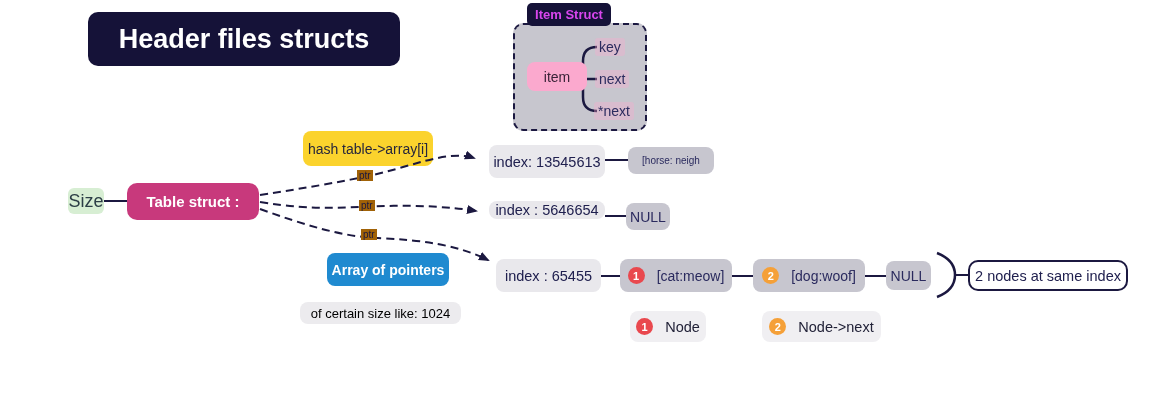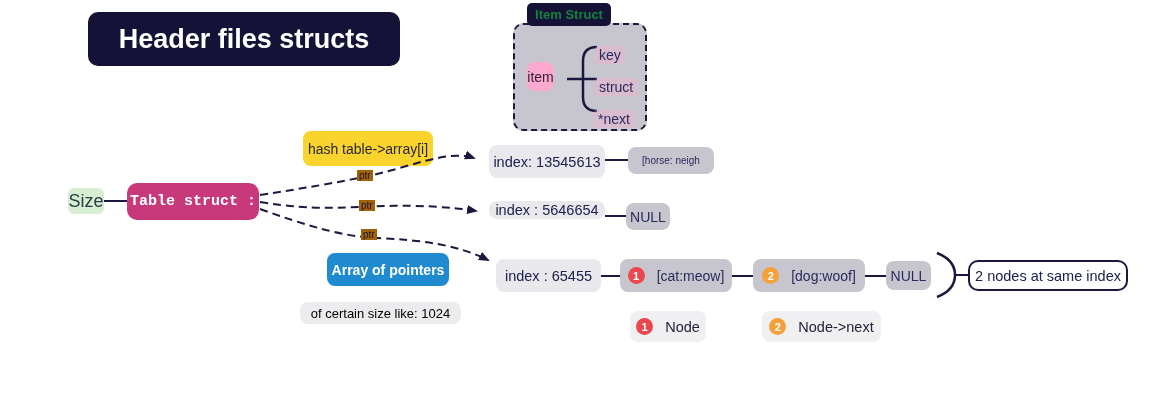--- a/index.html
+++ b/index.html
@@ -12,32 +12,32 @@
   body{margin:0;background:#fff;font-family:"Liberation Sans","DejaVu Sans",sans-serif;}
   .canvas{position:relative;width:1158px;height:406px;background:#fff;overflow:hidden;}
   .abs{position:absolute;display:flex;align-items:center;justify-content:center;}
   svg.layer{position:absolute;left:0;top:0;z-index:2;pointer-events:none;}
   .box{border-radius:8px;}
   .title-box{left:88px;top:12px;width:312px;height:54px;background:var(--c-title_bg);
     color:#fff;font-size:27px;font-weight:700;border-radius:10px;z-index:1;}
   .istruct-panel{left:513px;top:23px;width:134px;height:108px;background:var(--c-struct_bg);
     border:2.5px dashed var(--c-navy);border-radius:10px;z-index:1;}
   .istruct-label{left:527px;top:3px;width:84px;height:23px;background:var(--c-title_bg);
-    color:#15803d;font-size:13px;font-weight:700;border-radius:5px;z-index:3;}
-  .item-node{left:527px;top:62px;width:27px;height:29px;background:var(--c-pink);
+    color:#d946ef;font-size:13px;font-weight:700;border-radius:5px;z-index:3;}
+  .item-node{left:527px;top:62px;width:60px;height:29px;background:var(--c-pink);
     color:#3a2338;font-size:14px;border-radius:8px;z-index:3;text-align:center;}
   .ifield{color:#2b2b5e;font-size:14px;background:rgba(252,169,207,0.35);
-    padding:1px 4px;border-radius:3px;z-index:3;margin-top:8px;}
+    padding:1px 4px;border-radius:3px;z-index:3;}
   .f-key{left:595px;top:38px;}
   .f-value{left:595px;top:70px;}
   .f-next{left:594px;top:102px;}
   .size-box{left:68px;top:188px;width:36px;height:26px;background:var(--c-green);
     color:#2c3e46;font-size:18px;border-radius:6px;z-index:1;}
   .table-box{left:127px;top:183px;width:132px;height:37px;background:var(--c-magenta);
-    color:#fff;font-size:15px;font-weight:700;border-radius:10px;z-index:1;font-family:Liberation Mono, monospace;}
+    color:#fff;font-size:15px;font-weight:700;border-radius:10px;z-index:1;}
   .hash-box{left:303px;top:131px;width:130px;height:35px;background:var(--c-yellow);
     color:#26263c;font-size:14px;z-index:1;}
   .array-box{left:327px;top:253px;width:122px;height:33px;background:var(--c-blue);
     color:#fff;font-size:14px;font-weight:700;z-index:1;}
   .note-box{left:300px;top:302px;width:161px;height:22px;background:var(--c-note_gray);
     color:#000000;font-size:13px;z-index:1;}
   .idx{background:var(--c-light_gray);color:#20204f;font-size:14.5px;z-index:1;}
   .idx1{left:489px;top:145px;width:116px;height:33px;}
   .idx2{left:489px;top:201px;width:116px;height:18px;}
   .idx3{left:496px;top:259px;width:105px;height:33px;}
@@ -92,21 +92,21 @@
     <path d="M 260 202 C 315 211, 350 207, 385 206 C 418 205, 452 207, 476 211" stroke="#1b1840" stroke-width="2" fill="none" stroke-dasharray="8 5" marker-end="url(#arrow)"></path>
     <path d="M 260 209 C 302 224, 342 237, 378 238 C 422 240, 458 245, 488 260" stroke="#1b1840" stroke-width="2" fill="none" stroke-dasharray="8 5" marker-end="url(#arrow)"></path>
   </svg>
 
   <div class="abs title-box">Header files structs</div>
 
   <div class="abs istruct-panel"></div>
   <div class="abs istruct-label">Item Struct</div>
   <div class="abs item-node">item</div>
   <div class="abs ifield f-key">key</div>
-  <div class="abs ifield f-value">struct</div>
+  <div class="abs ifield f-value">next</div>
   <div class="abs ifield f-next">*next</div>
 
   <div class="abs size-box box">Size</div>
   <div class="abs table-box">Table struct :</div>
   <div class="abs hash-box box">hash table-&gt;array[i]</div>
   <div class="abs array-box box">Array of pointers</div>
   <div class="abs note-box box">of certain size like: 1024</div>
 
   <span class="ptr ptr1">ptr</span>
   <span class="ptr ptr2">ptr</span>

